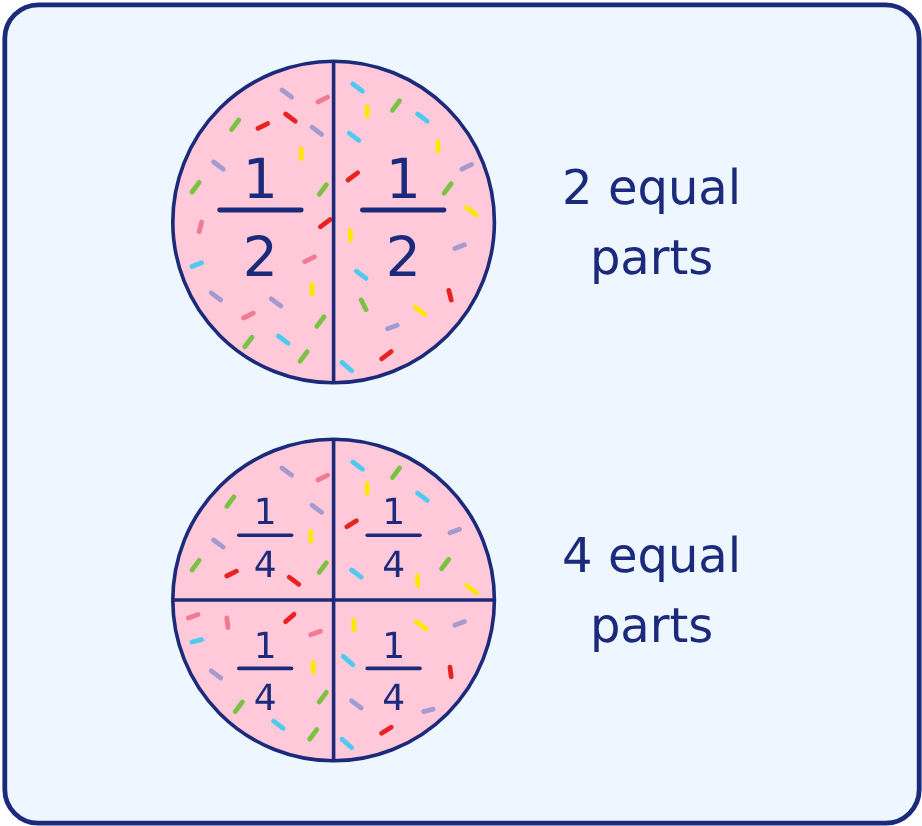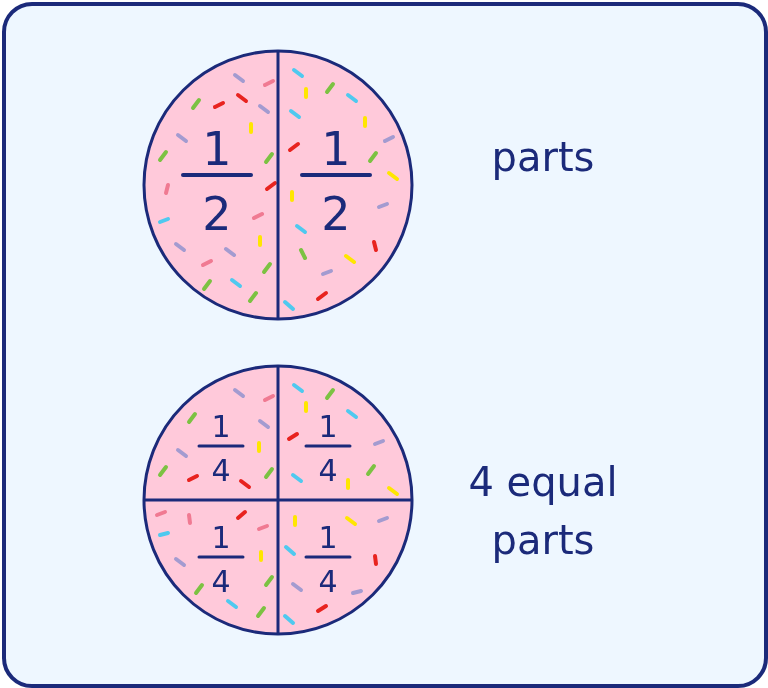--- a/index.html
+++ b/index.html
@@ -163,19 +163,20 @@
     </g>
     <g>
       <text class="frac-text" x="328" y="548" font-size="30" text-anchor="middle">1</text>
       <line x1="306" y1="557" x2="350" y2="557" stroke="#1b2a7a" stroke-width="3" stroke-linecap="round"></line>
       <text class="frac-text" x="328" y="592" font-size="30" text-anchor="middle">4</text>
     </g>
   </g>
 </svg>
 
 <div class="label" style="left:433px; top:128px;">
+  <div>2 equal</div>
   <div>parts</div>
 </div>
 
-<div class="label" style="left:433px; top:453px;">
+<div class="label" style="left:433px; top:435px;">
   <div>4 equal</div>
   <div>parts</div>
 </div>
 
 </body></html>

